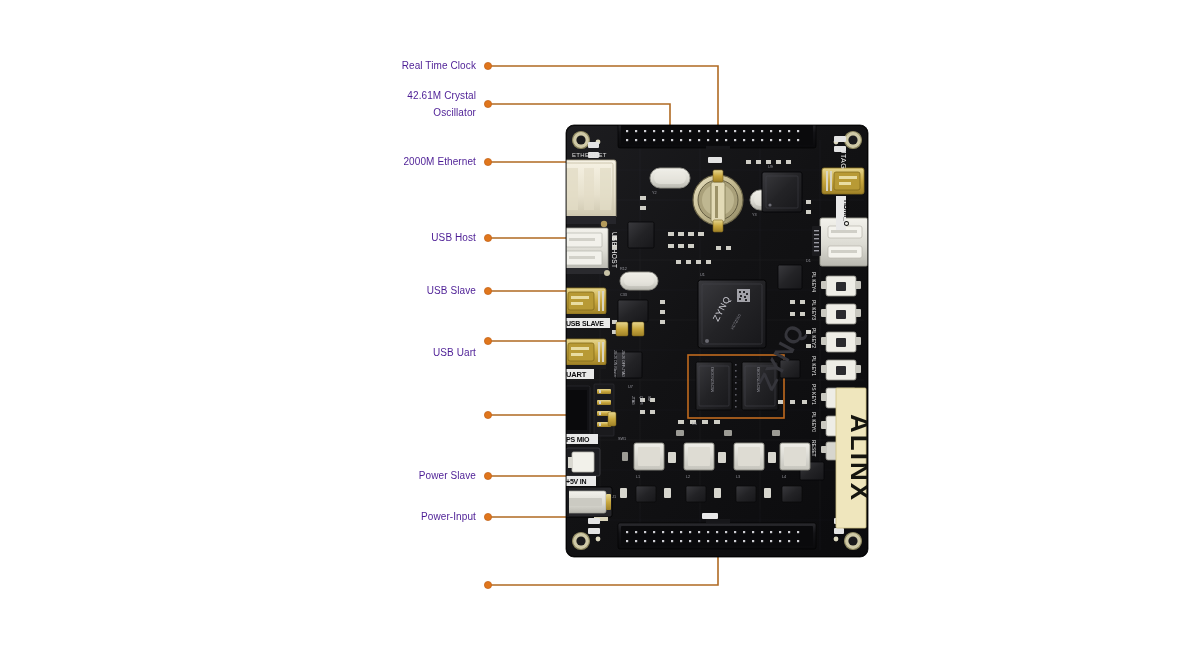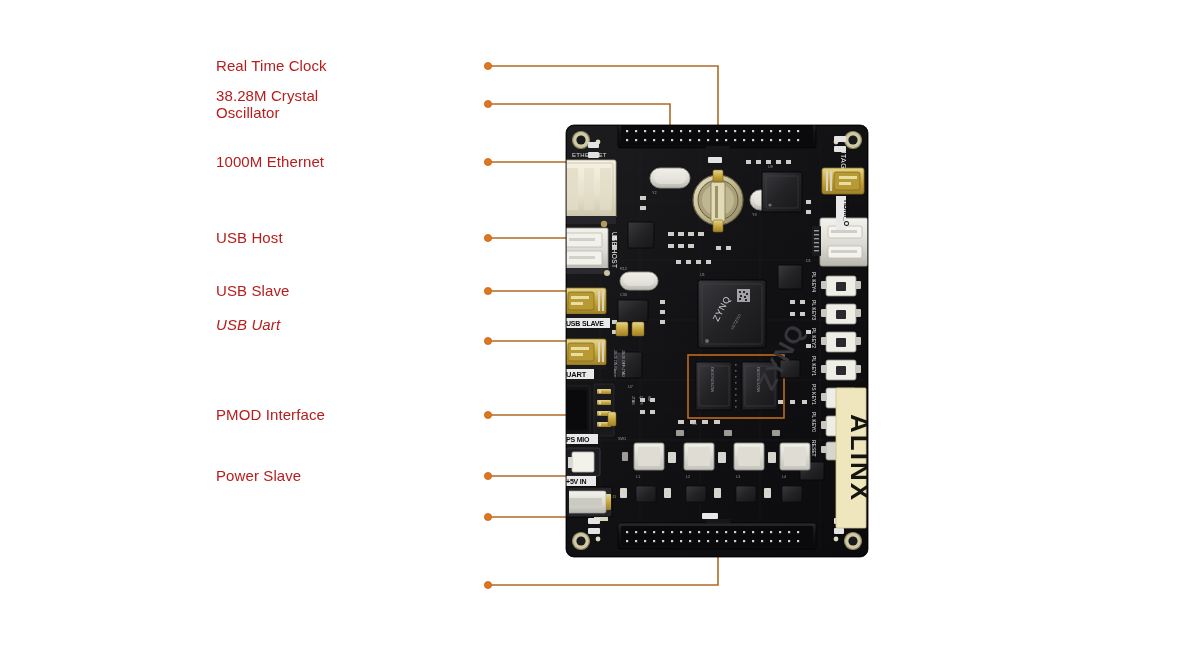--- a/index.html
+++ b/index.html
@@ -10,24 +10,24 @@
     font-family:"Liberation Sans","DejaVu Sans",sans-serif;
     overflow:hidden;
     position:relative;
   }
   #stage{position:absolute;left:0;top:0;width:1200px;height:670px;}
   #svgroot{position:absolute;left:0;top:0;width:1200px;height:670px;}
 
   
   .callout-label{
     position:absolute;
-    color:#b91c1c;
-    font-size:15px;
+    color:#4c1d95;
+    font-size:10px;
     line-height:17px;
-    text-align:left;
+    text-align:right;
     white-space:pre-line;
     letter-spacing:0.1px;
     -webkit-font-smoothing:antialiased;
   }
 </style>
 </head>
 <body>
 
 <div id="stage">
 
@@ -667,30 +667,30 @@
       <circle cx="488" cy="341" r="3.6" fill="#e0761c" stroke="#c05f12" stroke-width="0.7"></circle>
       <circle cx="488" cy="415" r="3.6" fill="#e0761c" stroke="#c05f12" stroke-width="0.7"></circle>
       <circle cx="488" cy="476" r="3.6" fill="#e0761c" stroke="#c05f12" stroke-width="0.7"></circle>
       <circle cx="488" cy="517" r="3.6" fill="#e0761c" stroke="#c05f12" stroke-width="0.7"></circle>
       <circle cx="488" cy="585" r="3.6" fill="#e0761c" stroke="#c05f12" stroke-width="0.7"></circle>
     </g>
   </svg>
 
   <div class="callout-label" style="right:724px;top:57px;width:260px;">Real Time Clock</div>
 
-  <div class="callout-label" style="right:724px;top:87px;width:260px;">38.28M Crystal
+  <div class="callout-label" style="right:724px;top:87px;width:260px;">42.61M Crystal
 Oscillator</div>
 
-  <div class="callout-label" style="right:724px;top:153px;width:260px;">1000M Ethernet</div>
+  <div class="callout-label" style="right:724px;top:153px;width:260px;">2000M Ethernet</div>
 
   <div class="callout-label" style="right:724px;top:229px;width:260px;">USB Host</div>
 
   <div class="callout-label" style="right:724px;top:282px;width:260px;">USB Slave</div>
 
-  <div class="callout-label" style="right:724px;top:316px;width:260px;font-style:italic;">USB Uart</div>
-
-  <div class="callout-label" style="right:724px;top:406px;width:260px;">PMOD Interface</div>
+  <div class="callout-label" style="right:724px;top:344px;width:260px;">USB Uart</div>
+
 
   <div class="callout-label" style="right:724px;top:467px;width:260px;">Power Slave</div>
 
+  <div class="callout-label" style="right:724px;top:508px;width:260px;">Power-Input</div>
 
 
 </div>
 
 </body></html>

